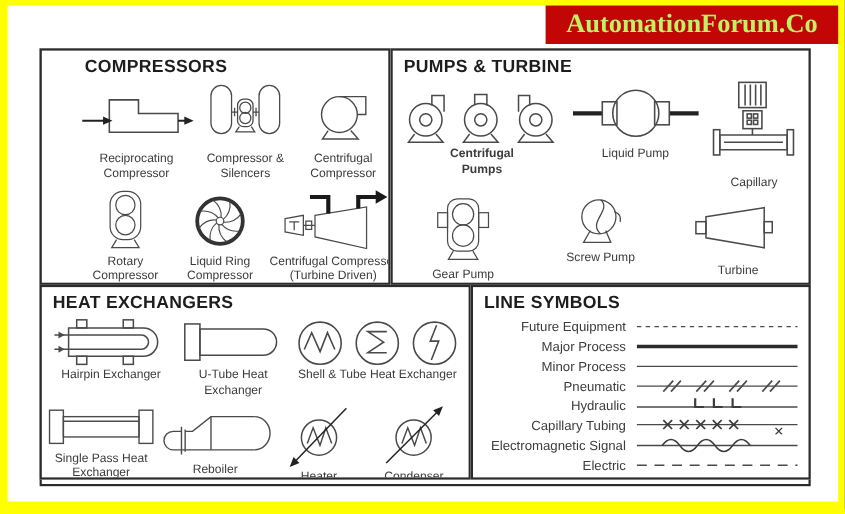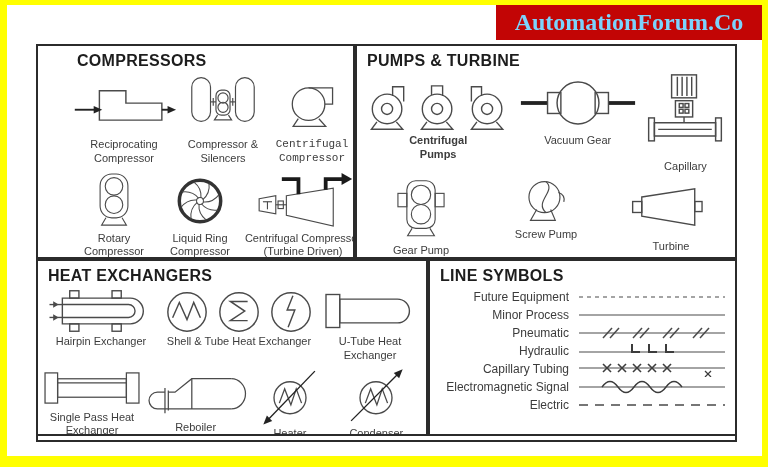--- a/index.html
+++ b/index.html
@@ -1,19 +1,19 @@
 <!DOCTYPE html>
 <html><head>
 <meta charset="utf-8">
 <style>
   html,body{margin:0;padding:0;background:#888;}
   *{box-sizing:border-box;}
   .frame{position:relative;width:768px;height:467px;background:#ffff00;font-family:"Liberation Sans",sans-serif;overflow:hidden;}
   .canvas{position:absolute;left:7px;top:5px;right:6px;bottom:11px;background:#ffffff;}
-  .banner{position:absolute;top:0;right:0;width:266px;height:35px;background:#c20505;color:#7dd3fc;
+  .banner{position:absolute;top:0;right:0;width:266px;height:35px;background:#c20505;color:#bef264;
           font-family:"Liberation Serif",serif;font-weight:bold;font-size:24px;line-height:35px;text-align:center;}
   .outerbox{position:absolute;left:29px;top:39px;width:701px;height:398px;border:2px solid #2b2b2b;background:transparent;}
   .quad{position:absolute;border:2px solid #2b2b2b;background:#ffffff;overflow:hidden;}
   .q-comp{left:29px;top:39px;width:319px;height:215px;padding-left:29px;}
   .q-pump{left:348px;top:39px;width:382px;height:215px;}
   .q-heat{left:29px;top:254px;width:392px;height:177px;}
   .q-line{left:421px;top:254px;width:309px;height:177px;}
   .qtitle{font-size:16px;font-weight:bold;color:#1d1d1d;padding:6px 10px 0 10px;letter-spacing:0.3px;}
   .row{display:flex;justify-content:space-around;align-items:flex-start;padding:0 4px;}
   .cell{display:flex;flex-direction:column;align-items:center;}
@@ -71,21 +71,21 @@
           <div class="lbl" style="width:92px;">Compressor &amp; Silencers</div>
         </div>
         <div class="cell" style="width:96px;">
           <div class="ibox" style="height:66px;">
             <svg width="72" height="54" viewBox="0 0 84 62" fill="none" stroke="#4a4a4a" stroke-width="1.5">
               <circle cx="38" cy="30" r="19"></circle>
               <path d="M38,11 H66 V30 H57"></path>
               <path d="M26,47 L20,56 H58 L50,47"></path>
             </svg>
           </div>
-          <div class="lbl" style="width:86px;font-family:Liberation Mono, monospace;">Centrifugal Compressor</div>
+          <div class="lbl" style="width:86px;">Centrifugal Compressor</div>
         </div>
       </div>
       <div class="row" style="margin-top:4px;">
         <div class="cell" style="width:96px;">
           <div class="ibox" style="height:62px;">
             <svg width="54" height="60" viewBox="0 0 72 82" fill="none" stroke="#4a4a4a" stroke-width="1.5">
               <rect x="17" y="4" width="38" height="60" rx="16"></rect>
               <circle cx="36" cy="21" r="12"></circle>
                 <circle cx="36" cy="46" r="12"></circle>
               <path d="M25,64 L19,74 H53 L47,64"></path>
@@ -174,21 +174,21 @@
         <div class="cell" style="width:126px;">
           <div class="ibox" style="height:62px;">
             <svg width="118" height="50" viewBox="0 0 124 52" fill="none" stroke="#4a4a4a" stroke-width="1.5">
               <line x1="2" y1="26" x2="30" y2="26" stroke="#222" stroke-width="4"></line>
               <line x1="94" y1="26" x2="122" y2="26" stroke="#222" stroke-width="4"></line>
               <rect x="30" y="15" width="14" height="22"></rect>
               <rect x="80" y="15" width="14" height="22"></rect>
               <circle cx="62" cy="26" r="22"></circle>
             </svg>
           </div>
-          <div class="lbl" style="width:70px;">Vacuum Gear</div>
+          <div class="lbl" style="width:70px;">Liquid Pump</div>
         </div>
         <div class="cell" style="width:92px;">
           <div class="ibox" style="height:88px;">
             <svg width="80" height="88" viewBox="0 0 82 92" fill="none" stroke="#4a4a4a" stroke-width="1.5">
               <rect x="27" y="3" width="26" height="24"></rect>
               <line x1="33" y1="5" x2="33" y2="25"></line>
                 <line x1="38" y1="5" x2="38" y2="25"></line>
               <line x1="43" y1="5" x2="43" y2="25"></line>
                 <line x1="48" y1="5" x2="48" y2="25"></line>
               <rect x="31" y="30" width="18" height="17"></rect>
@@ -257,45 +257,45 @@
               <path d="M20,11 H94 A14,14 0 0 1 94,39 H20 Z"></path>
               <path d="M20,18 H92 A7,7 0 0 1 92,32 H20"></path>
               <line x1="6" y1="18" x2="20" y2="18"></line>
                 <line x1="6" y1="32" x2="20" y2="32"></line>
               <path d="M10,14.5 L10,21.5 L16,18 Z" fill="#4a4a4a" stroke="none"></path>
               <path d="M10,28.5 L10,35.5 L16,32 Z" fill="#4a4a4a" stroke="none"></path>
             </svg>
           </div>
           <div class="lbl" style="width:110px;">Hairpin Exchanger</div>
         </div>
+        <div class="cell" style="width:106px;">
+          <div class="ibox" style="height:48px;">
+            <svg width="104" height="44" viewBox="0 0 112 48" fill="none" stroke="#4a4a4a" stroke-width="1.5">
+              <rect x="8" y="6" width="15" height="36"></rect>
+              <path d="M23,11 H86 A13,13 0 0 1 86,37 H23 Z"></path>
+            </svg>
+          </div>
+          <div class="lbl" style="width:100px;">U-Tube Heat Exchanger</div>
+        </div>
         <div class="cell" style="width:158px;">
           <div class="ibox trio" style="height:48px;gap:6px;">
             <svg width="46" height="46" viewBox="0 0 48 48" fill="none" stroke="#4a4a4a" stroke-width="1.5">
               <circle cx="24" cy="24" r="20"></circle>
               <polyline points="9,30 16,14 24,32 31,14 38,30"></polyline>
             </svg>
             <svg width="46" height="46" viewBox="0 0 48 48" fill="none" stroke="#4a4a4a" stroke-width="1.5">
               <circle cx="24" cy="24" r="20"></circle>
               <path d="M33,13 H15 L30,23 L15,33 H33"></path>
             </svg>
             <svg width="46" height="46" viewBox="0 0 48 48" fill="none" stroke="#4a4a4a" stroke-width="1.5">
               <circle cx="24" cy="24" r="20"></circle>
               <polyline points="26,7 20,22 28,22 21,40"></polyline>
             </svg>
           </div>
           <div class="lbl" style="width:158px;white-space:nowrap;">Shell &amp; Tube Heat Exchanger</div>
-        </div>
-        <div class="cell" style="width:106px;">
-          <div class="ibox" style="height:48px;">
-            <svg width="104" height="44" viewBox="0 0 112 48" fill="none" stroke="#4a4a4a" stroke-width="1.5">
-              <rect x="8" y="6" width="15" height="36"></rect>
-              <path d="M23,11 H86 A13,13 0 0 1 86,37 H23 Z"></path>
-            </svg>
-          </div>
-          <div class="lbl" style="width:100px;">U-Tube Heat Exchanger</div>
         </div>
       </div>
       <div class="row" style="margin-top:2px;">
         <div class="cell" style="width:100px;">
           <div class="ibox" style="height:46px;">
             <svg width="104" height="42" viewBox="0 0 124 50" fill="none" stroke="#4a4a4a" stroke-width="1.5">
               <rect x="6" y="7" width="15" height="36"></rect>
                 <rect x="103" y="7" width="15" height="36"></rect>
               <rect x="21" y="14" width="82" height="22"></rect>
               <line x1="21" y1="19" x2="103" y2="19"></line>
@@ -342,20 +342,26 @@
       </div>
     </div>
 
     <div class="quad q-line">
       <div class="qtitle">LINE SYMBOLS</div>
       <div class="ls-body">
         <div class="ls-row">
           <div class="ls-label">Future Equipment</div>
           <svg class="ls-sym" width="150" height="16" viewBox="0 0 150 16">
             <line x1="2" y1="8" x2="148" y2="8" stroke="#4a4a4a" stroke-width="1.2" stroke-dasharray="4 4"></line>
+          </svg>
+        </div>
+        <div class="ls-row">
+          <div class="ls-label">Major Process</div>
+          <svg class="ls-sym" width="150" height="16" viewBox="0 0 150 16">
+            <line x1="2" y1="8" x2="148" y2="8" stroke="#2b2b2b" stroke-width="3"></line>
           </svg>
         </div>
         <div class="ls-row">
           <div class="ls-label">Minor Process</div>
           <svg class="ls-sym" width="150" height="16" viewBox="0 0 150 16">
             <line x1="2" y1="8" x2="148" y2="8" stroke="#4a4a4a" stroke-width="1.2"></line>
           </svg>
         </div>
         <div class="ls-row">
           <div class="ls-label">Pneumatic</div>

